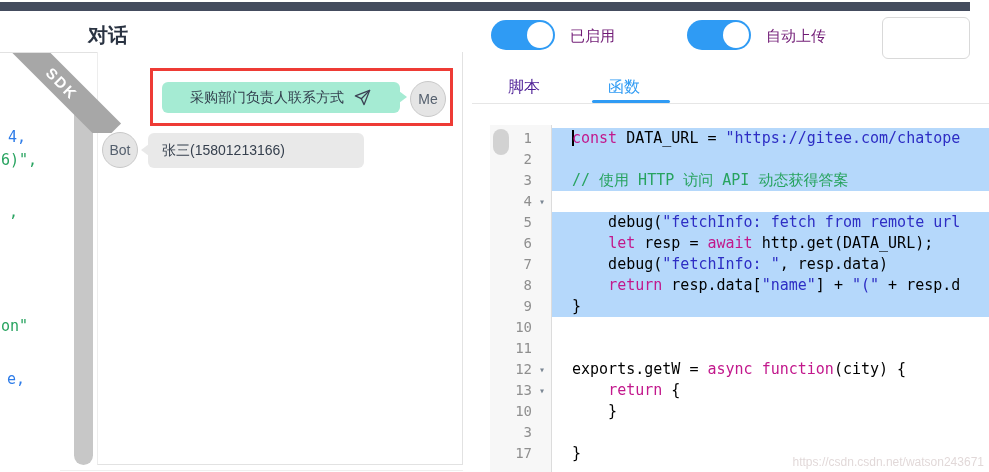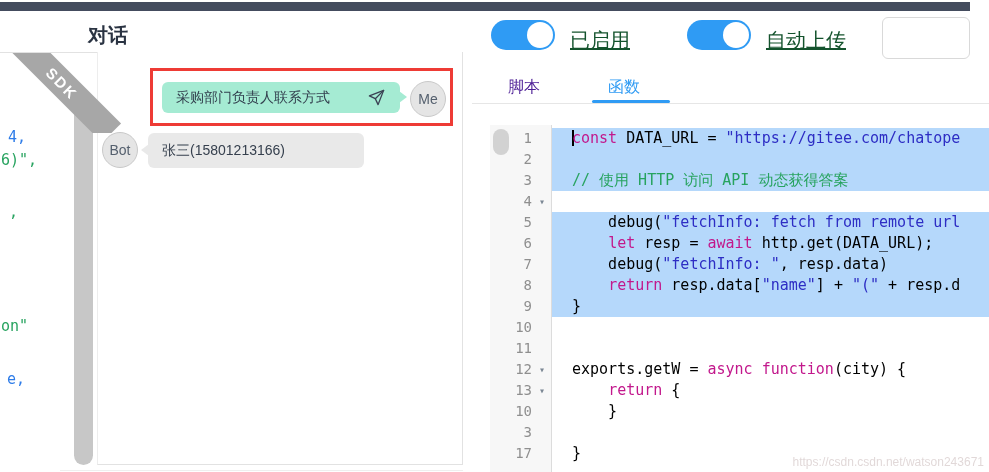--- a/index.html
+++ b/index.html
@@ -25,39 +25,39 @@
   .left-scroll { position:absolute; left:74px; top:100px; width:19px; height:365px; border-radius:10px; background:#c7c7c7; }
 
   .ribbon-clip { position:absolute; left:0; top:53px; width:135px; height:80px; overflow:hidden; }
   .ribbon { position:absolute; left:-8px; top:17px; width:140px; height:27px; background:#a7a7a7;
     transform:rotate(45deg); display:flex; align-items:center; justify-content:center;
     color:#fff; font-weight:bold; font-size:15px; letter-spacing:2px; }
 
   .red-box { position:absolute; left:150px; top:68px; width:297px; height:52px; border:3px solid #ee3b35; }
 
   .me-bubble { position:absolute; left:162px; top:82px; width:238px; height:31px; background:#a5ebd3; border-radius:6px;
-    display:flex; align-items:center; justify-content:space-between; padding:0 14px; box-sizing:border-box;
+    display:flex; align-items:center; justify-content:space-between; padding:0 28px; box-sizing:border-box;
     font-size:14px; color:#33414f; }
   .me-bubble::after { content:""; position:absolute; right:-7px; top:9px;
     border-top:6px solid transparent; border-bottom:6px solid transparent; border-left:8px solid #a5ebd3; }
   .avatar { position:absolute; width:36px; height:36px; border-radius:50%; background:#e5e5e5; border:1px solid #c9c9c9;
     display:flex; align-items:center; justify-content:center; font-size:14px; color:#55606e; box-sizing:border-box; }
   .me-avatar { left:410px; top:81px; }
   .bot-avatar { left:102px; top:132px; }
   .bot-bubble { position:absolute; left:148px; top:133px; width:216px; height:35px; background:#e9e9e9; border-radius:6px;
     display:flex; align-items:center; padding:0 14px; box-sizing:border-box; font-size:14px; color:#36404e; }
   .bot-bubble::before { content:""; position:absolute; left:-7px; top:11px;
     border-top:6px solid transparent; border-bottom:6px solid transparent; border-right:8px solid #e9e9e9; }
   .send-svg { display:block; }
 
   
   .toggle { position:absolute; width:64px; height:30px; border-radius:16px; background:#2f9bf4; }
   .toggle .knob { position:absolute; right:2px; top:2px; width:26px; height:26px; border-radius:50%; background:#fff; }
   .toggle1 { left:491px; top:20px; } .toggle2 { left:687px; top:20px; }
-  .toggle-label { position:absolute; top:27px; font-size:20px; color:#14532d;text-decoration:underline; }
+  .toggle-label { position:absolute; top:27px; font-size:15px; color:#701a75; }
   .toggle-label1 { left:570px; } .toggle-label2 { left:766px; }
   .topright-box { position:absolute; left:882px; top:17px; width:88px; height:42px; border:1px solid #d9d9d9;
     border-radius:6px; background:#fff; box-sizing:border-box; }
   .tab { position:absolute; top:77px; font-size:16px; cursor:default; }
   .tab-script { left:508px; color:#4c1d95; }
   .tab-function { left:608px; color:#2f9bf4; }
   .tab-underline { position:absolute; left:592px; top:100px; width:78px; height:3px; background:#2f9bf4; border-radius:2px; }
   .tab-divider { position:absolute; left:472px; top:103px; width:517px; height:1px; background:#e6e6e6; }
 
   

